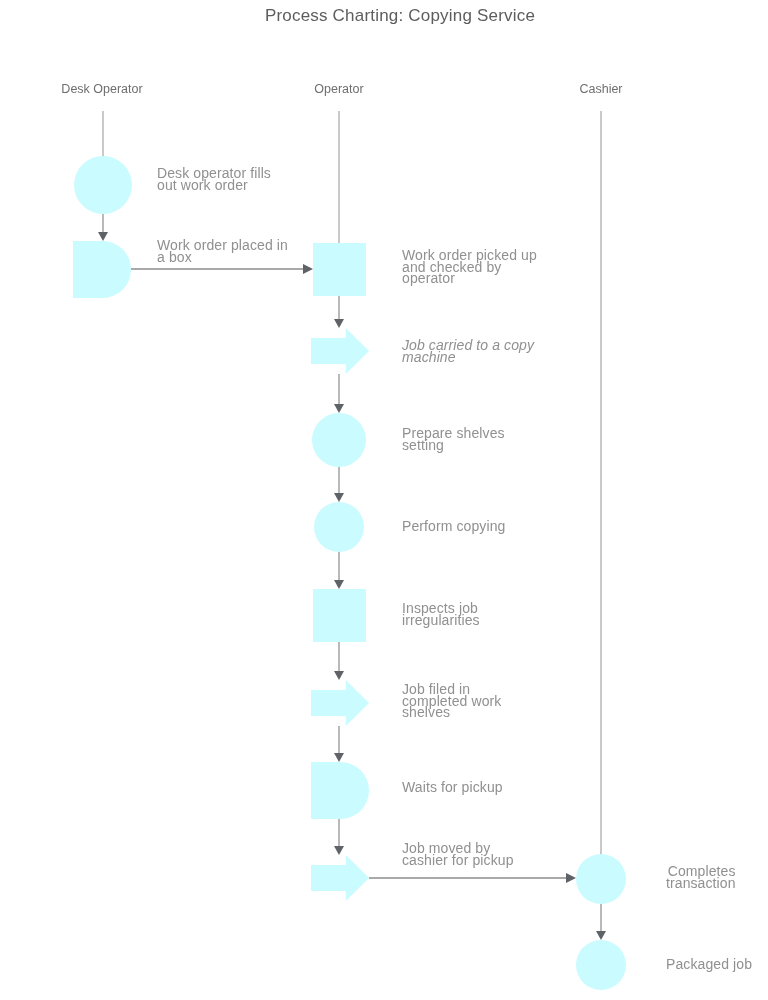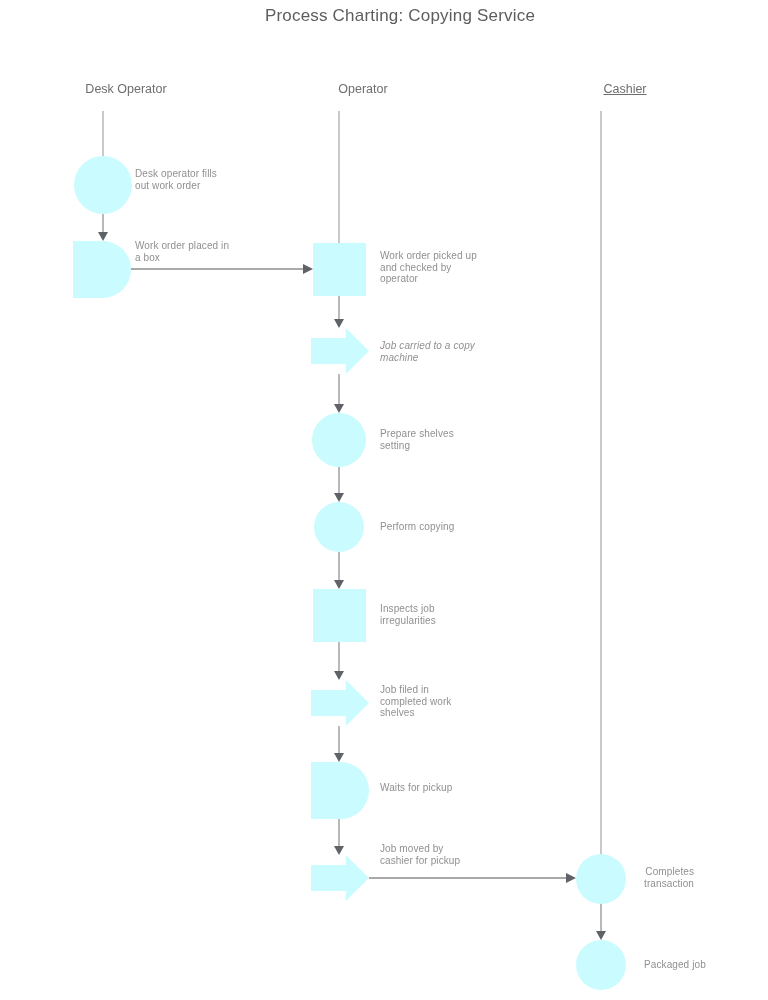--- a/index.html
+++ b/index.html
@@ -35,29 +35,29 @@
     white-space: nowrap;
     padding-left: 16px;
   }
   .lane-header {
     position: absolute;
     font-size: 12.5px;
     color: #6e6e6e;
     white-space: nowrap;
     text-align: left;
     transform: translateX(-50%);
-    margin-left: 24px;
   }
   .node-label {
     position: absolute;
-    font-size: 10px;
+    font-size: 14px;
     line-height: 11.5px;
     color: #909090;
     white-space: pre-line;
     letter-spacing: 0.1px;
+    margin-left: 22px;
   }
   .shape {
     position: absolute;
   }
   .shape svg { display: block; overflow: visible; }
   .svg-layer {
     position: absolute;
     left: 0; top: 0;
     width: 768px; height: 1000px;
     pointer-events: none;
@@ -66,21 +66,21 @@
 </head>
 <body>
 
 <div id="canvas">
 
   <div class="chart-title">Process Charting: Copying Service</div>
 
   <div id="headers">
       <div class="lane-header" style="left: 102px; top: 82px;">Desk Operator</div>
       <div class="lane-header" style="left: 339px; top: 82px;">Operator</div>
-      <div class="lane-header" style="left: 601px; top: 82px; text-decoration: underline;">Cashier</div>
+      <div class="lane-header" style="left: 601px; top: 82px;">Cashier</div>
     </div>
 
   <svg class="svg-layer" id="connector-layer" viewBox="0 0 768 1000">
       <line x1="103" y1="111" x2="103" y2="157" stroke="#c9c9c9" stroke-width="2"></line>
       <line x1="339" y1="111" x2="339" y2="243" stroke="#c9c9c9" stroke-width="2"></line>
       <line x1="601" y1="111" x2="601" y2="856" stroke="#c9c9c9" stroke-width="2"></line>
       <line x1="103" y1="214" x2="103" y2="234" stroke="#a8a8a8" stroke-width="1.6"></line>
       <polygon points="98,232 108,232 103,241" fill="#5f6368"></polygon>
       <line x1="131" y1="269" x2="305" y2="269" stroke="#8c8c8c" stroke-width="1.3"></line>
       <polygon points="303,264 303,274 313,269" fill="#5f6368"></polygon>

